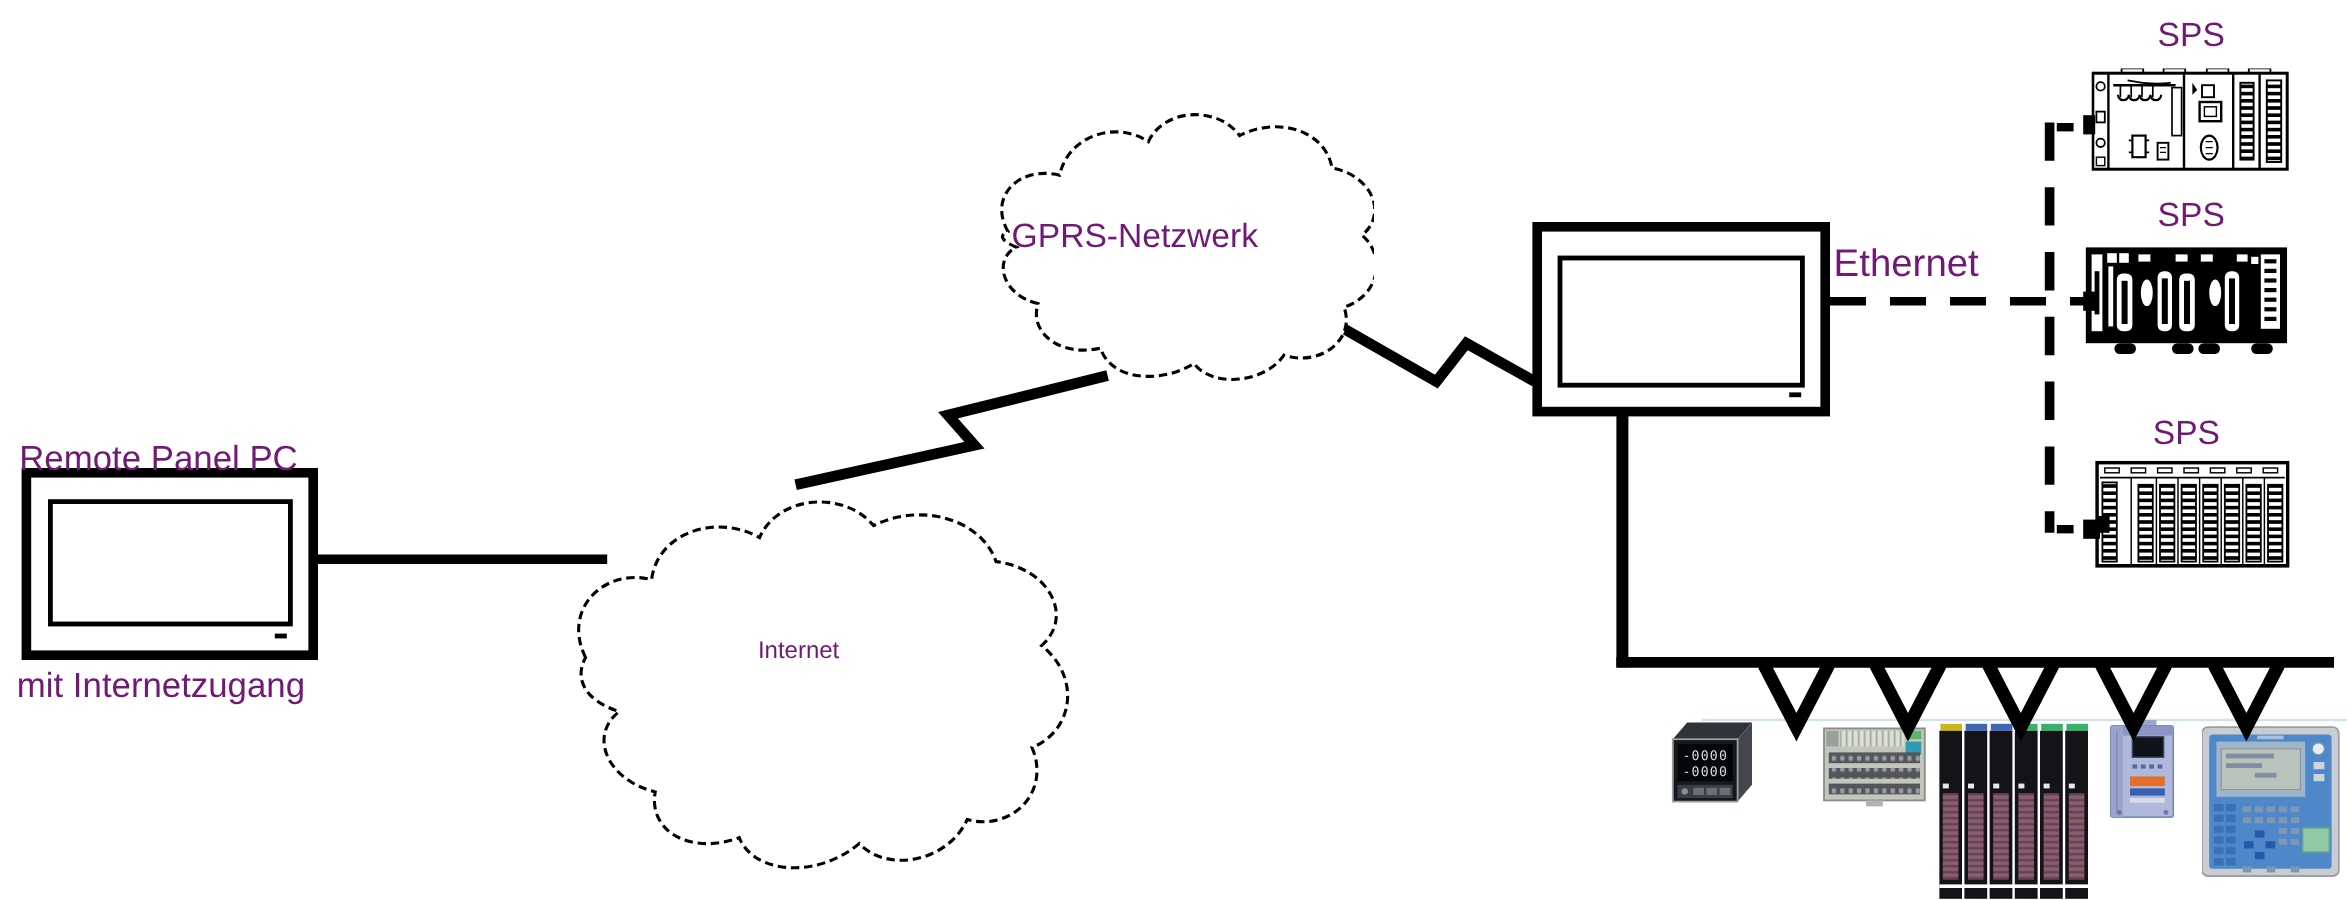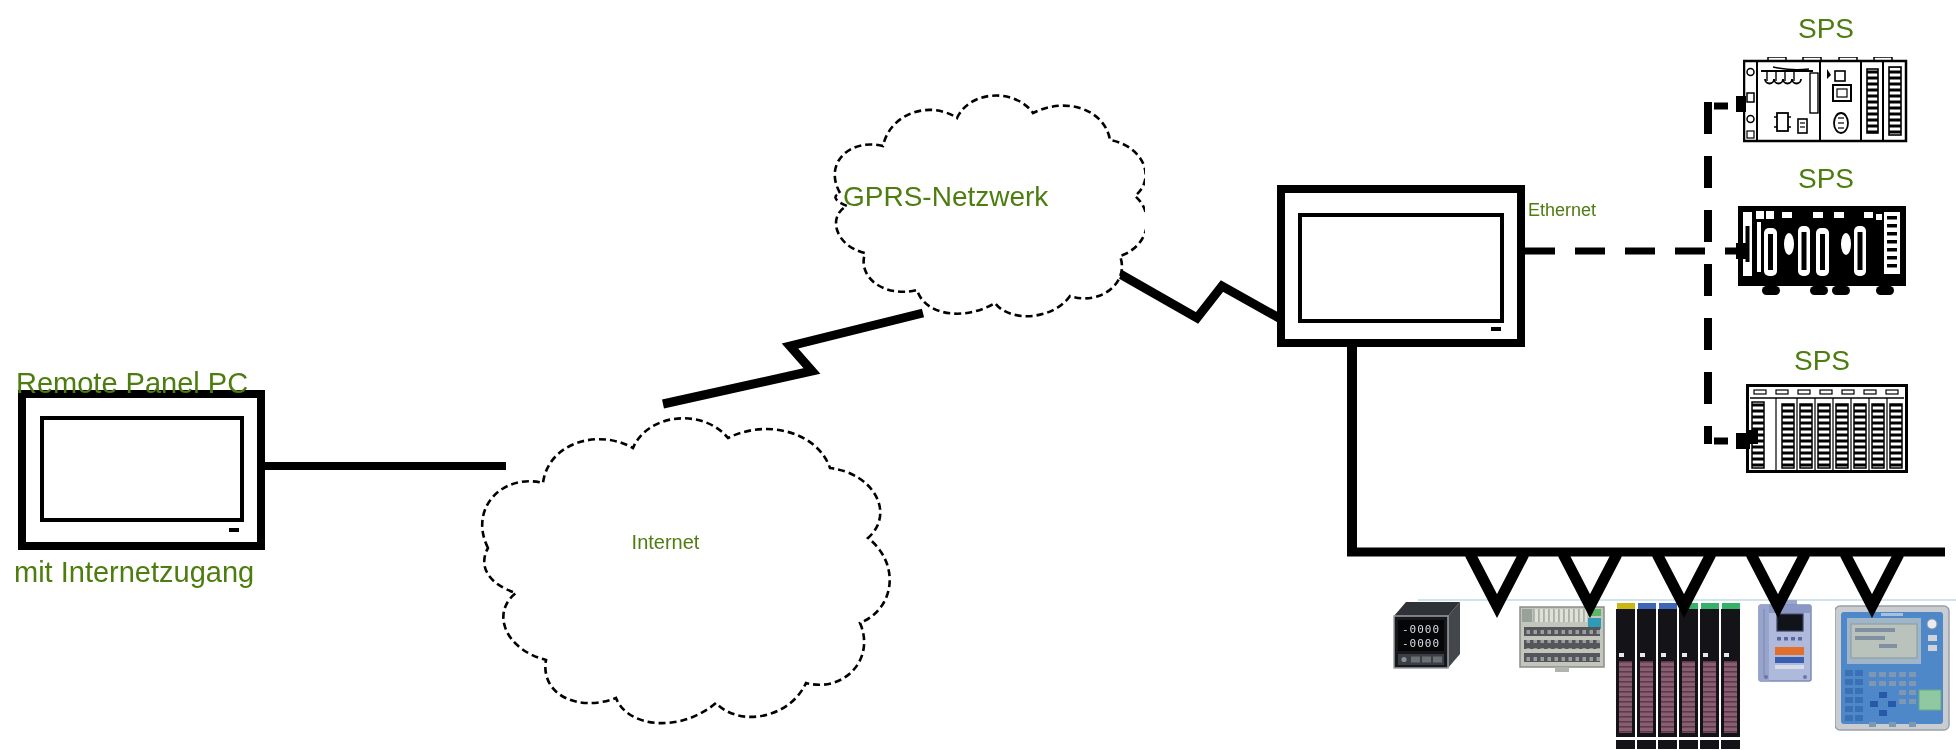--- a/index.html
+++ b/index.html
@@ -1,19 +1,19 @@
 <!DOCTYPE html>
 <html><head>
 <meta charset="utf-8">
 <style>
   html,body{margin:0;padding:0;background:#fff;}
   #canvas{position:relative;width:1956px;height:750px;background:#ffffff;overflow:hidden;
           font-family:"Liberation Sans",sans-serif;color:#000;}
   .abs{position:absolute;}
-  .lbl{position:absolute;color:#4d7c0f;font-size:29px;line-height:1.2;white-space:nowrap;z-index:5;}
+  .lbl{position:absolute;color:#701a75;font-size:29px;line-height:1.2;white-space:nowrap;z-index:5;}
   .ctr{text-align:center;}
   
   .monitor{position:absolute;border:8px solid #000;background:#fff;box-sizing:border-box;z-index:2;}
   .monitor .screen{position:absolute;border:4px solid #000;background:#fff;box-sizing:border-box;}
   .monitor .powerdash{position:absolute;width:10px;height:4px;background:#000;}.layer3{z-index:3}.layer4{z-index:4}
   .devimg{position:absolute;z-index:2;}
   .faintline{position:absolute;left:1418px;top:599px;width:538px;height:2px;background:#bcd8e6;opacity:.7;z-index:0;}
   .meter-digits{font-family:"DejaVu Sans Mono",monospace;}
 </style>
 </head>
@@ -90,21 +90,21 @@
     <div class="screen" style="left:14px;top:18px;width:204px;height:106px;"></div>
     <div class="powerdash" style="right:18px;bottom:10px;"></div>
   </div>
   <div class="lbl" style="left:14px;top:555px;">mit Internetzugang</div>
 
   <div class="monitor" style="left:1277px;top:185px;width:248px;height:162px;">
     <div class="screen" style="left:13px;top:20px;width:206px;height:110px;"></div>
     <div class="powerdash" style="right:16px;bottom:8px;"></div>
   </div>
 
-  <div class="lbl" style="left:1528px;top:200px;font-size:18px;">Ethernet</div>
+  <div class="lbl" style="left:1528px;top:200px;font-size:32px;">Ethernet</div>
 
   <div class="lbl ctr" style="left:1770px;top:12px;width:112px;font-size:28px;">SPS</div>
   <div class="lbl ctr" style="left:1770px;top:162px;width:112px;font-size:28px;">SPS</div>
   <div class="lbl ctr" style="left:1766px;top:344px;width:112px;font-size:28px;">SPS</div>
 
   <div class="devimg" style="left:1743px;top:57px;">
     <svg width="165" height="88" viewBox="0 0 165 88">
       <rect x="25" y="0" width="18" height="5" fill="none" stroke="#000" stroke-width="1.5"></rect>
       <rect x="60" y="0" width="18" height="5" fill="none" stroke="#000" stroke-width="1.5"></rect>
       <rect x="96" y="0" width="18" height="5" fill="none" stroke="#000" stroke-width="1.5"></rect>

